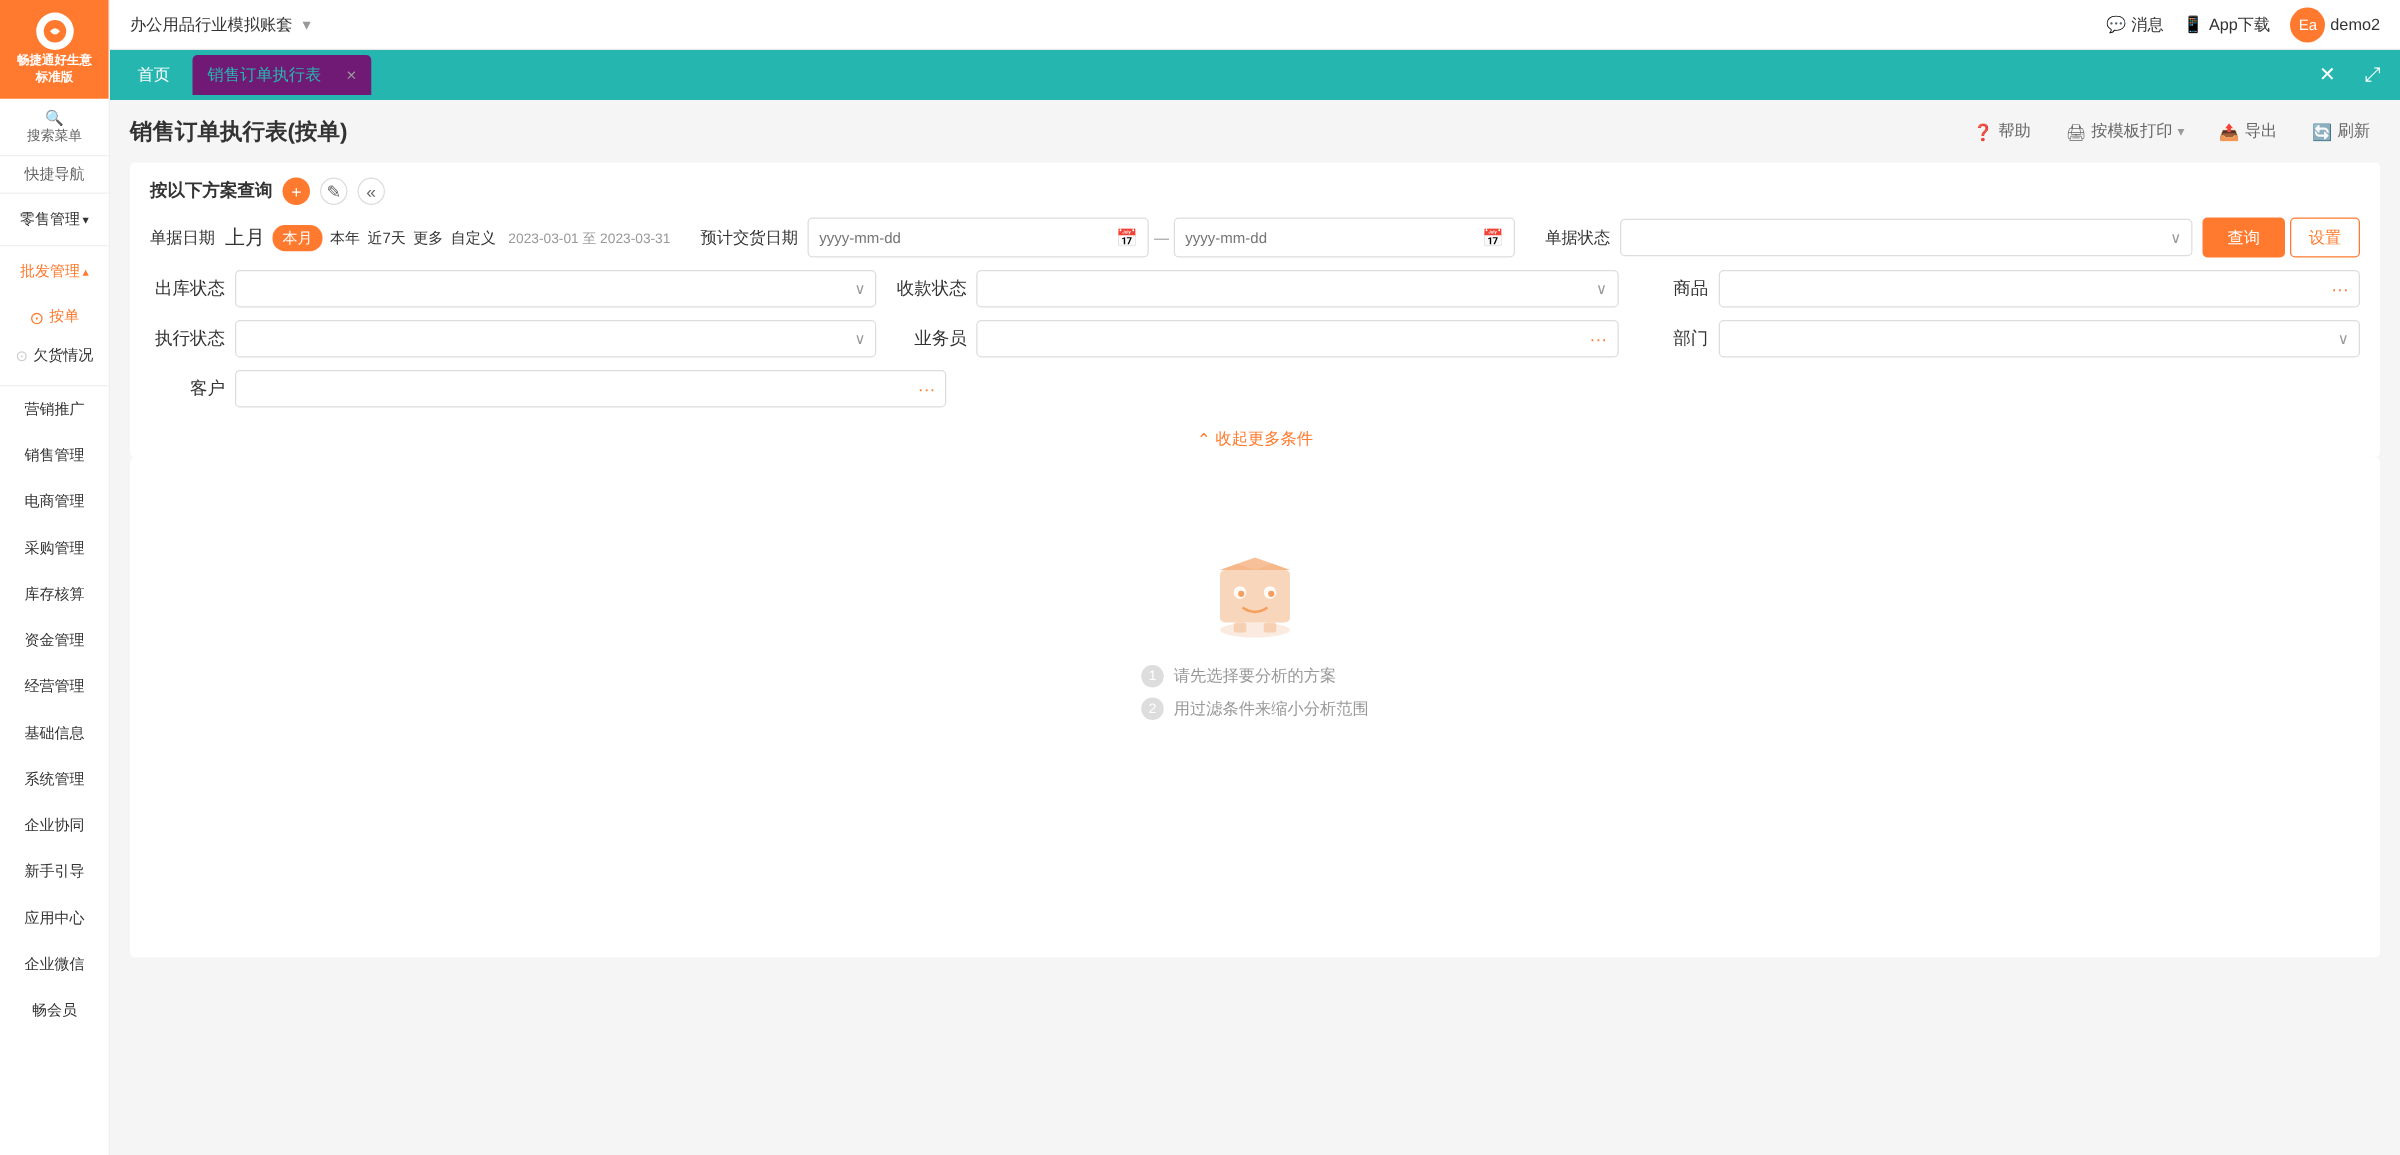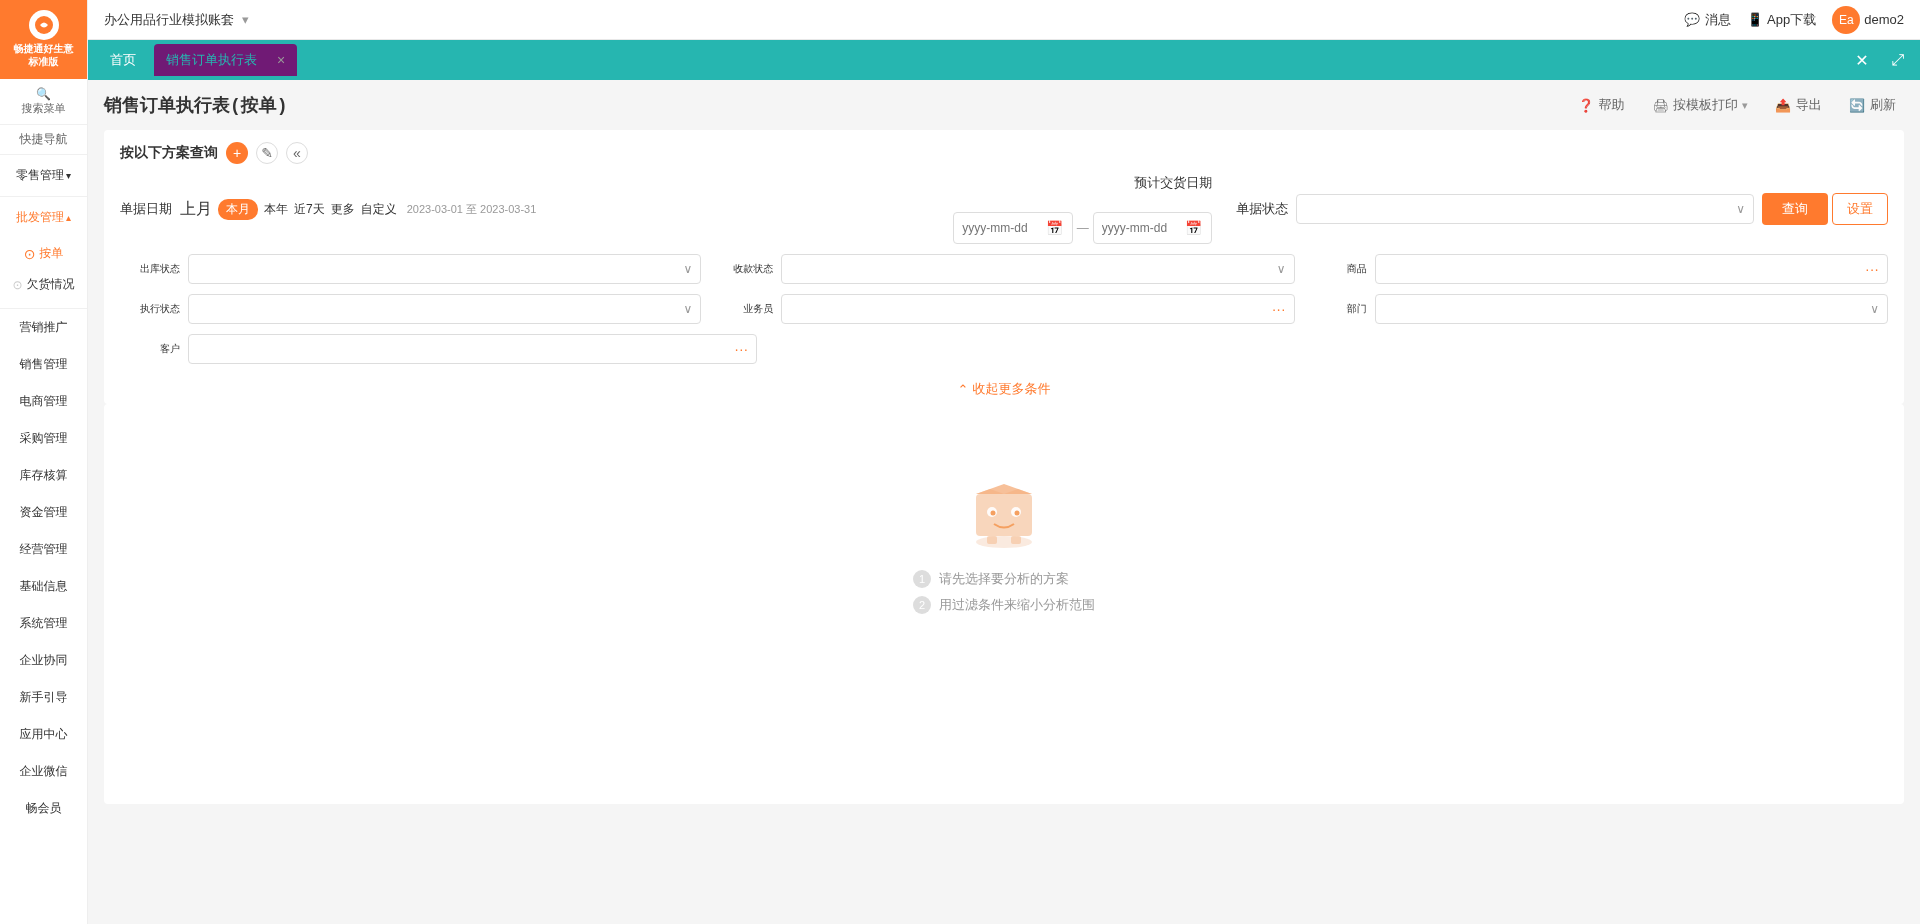--- a/index.html
+++ b/index.html
@@ -210,21 +210,20 @@
     .page-header {
       display: flex;
       align-items: center;
       justify-content: space-between;
       margin-bottom: 12px;
     }
     .page-title {
       font-size: 18px;
       font-weight: bold;
       color: #333;
-      font-family: Liberation Mono, monospace;
     }
     .page-actions {
       display: flex;
       align-items: center;
       gap: 12px;
     }
     .action-btn {
       display: flex;
       align-items: center;
       gap: 4px;
@@ -286,21 +285,21 @@
       margin-bottom: 10px;
       align-items: center;
     }
     .filter-group {
       display: flex;
       align-items: center;
       gap: 8px;
     }
     .filter-label {
       color: #333;
-      font-size: 10px;
+      font-size: 14px;
       white-space: nowrap;
       min-width: 60px;
       text-align: right;
     }
     .filter-input-with-icon {
       flex: 1;
       display: flex;
       align-items: center;
       border: 1px solid #ddd;
       border-radius: 4px;
@@ -580,21 +579,21 @@
         <div style="display:flex;align-items:center;gap:6px;">
           <span class="date-btn" style="font-size:16px;color:#333;cursor:pointer;">上月</span>
           <span class="date-btn active" style="background:#ff7a2e;color:#fff;border-radius:10px;padding:2px 8px;font-size:12px;cursor:pointer;">本月</span>
           <span class="date-btn" style="font-size:12px;color:#333;cursor:pointer;">本年</span>
           <span class="date-btn" style="font-size:12px;color:#333;cursor:pointer;">近7天</span>
           <span class="date-btn" style="font-size:12px;color:#333;cursor:pointer;">更多</span>
           <span class="date-btn" style="font-size:12px;color:#333;cursor:pointer;">自定义</span>
           <span style="font-size:11px;color:#999;margin-left:4px;">2023-03-01 至 2023-03-31</span>
         </div>
 
-        <div style="display:flex;align-items:flex-end;gap:20px;padding-left:24px;flex-direction:column;">
+        <div style="display:flex;align-items:center;gap:8px;padding-left:24px;">
           <span style="font-size:13px;color:#333;white-space:nowrap;">预计交货日期</span>
           <div style="display:flex;align-items:center;gap:4px;flex:1;">
             <div class="filter-input-with-icon">
               <input type="text" style="border: none; outline: none; flex: 1 1 0%; font-size: 12px; color: rgb(153, 153, 153); background: transparent; width: 80px;" placeholder="yyyy-mm-dd">
               <span class="cal-icon">📅</span>
             </div>
             <span style="color:#999;font-size:12px;">—</span>
             <div class="filter-input-with-icon">
               <input type="text" style="border: none; outline: none; flex: 1 1 0%; font-size: 12px; color: rgb(153, 153, 153); background: transparent; width: 80px;" placeholder="yyyy-mm-dd">
               <span class="cal-icon">📅</span>

